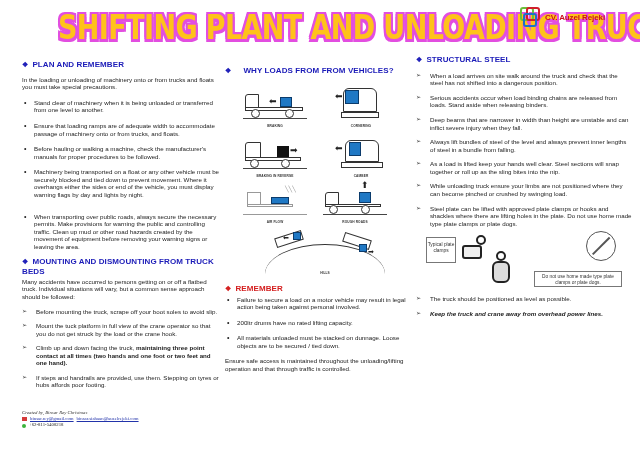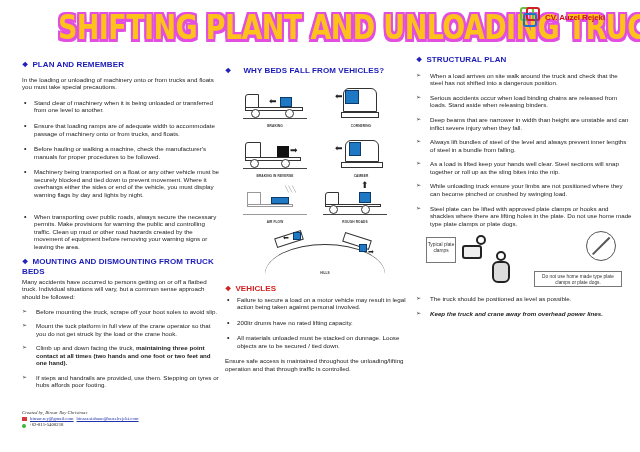--- a/index.html
+++ b/index.html
@@ -104,21 +104,21 @@
     <a>binsar.rey@gmail.com</a>
     <a>binsar.siahaan@auzelrejeki.com</a>
     </div>
   <div class="row">
       <span class="ic" style="background:#3bb33b;border-radius:50%;width:4px"></span>
     <span>+62-811-5408218</span>
     </div>
 </div>
 
 <div class="col col2">
-  <div class="h" style="margin-top:6px"><span class="dia" style="margin-right:12px">❖</span><span>WHY BEDS FALL FROM VEHICLES?</span></div>
+  <div class="h" style="margin-top:6px"><span class="dia" style="margin-right:12px">❖</span><span>WHY LOADS FROM FROM VEHICLES?</span></div>
 
   <div class="illus">
 
     <div class="fig" style="left:20px;top:8px;width:60px;height:32px;">
       <div class="truck" style="left:0;top:4px;width:14px;height:16px;border-radius:3px 0 0 0"></div>
       <div class="truck" style="left:0;top:17px;width:58px;height:4px"></div>
       <div class="cargo" style="left:35px;top:7px;width:12px;height:10px"></div>
       <div class="arrow" style="left:24px;top:7px">⬅</div>
       <div class="wheel" style="left:6px;top:19px"></div>
         <div class="wheel" style="left:40px;top:19px"></div>
@@ -179,32 +179,32 @@
       <div class="cargo" style="left:28px;top:2px;width:8px;height:8px"></div>
       <div class="arrow" style="left:18px;top:4px;font-size:7px">⬅</div>
       <div class="truck" style="left:78px;top:6px;width:28px;height:10px;transform:rotate(18deg)"></div>
       <div class="cargo" style="left:94px;top:14px;width:8px;height:8px"></div>
       <div class="arrow" style="left:103px;top:18px;font-size:7px">➡</div>
       <div class="cap" style="bottom:-2px">HILLS</div>
     </div>
   </div>
 
   <div class="remember">
-    <div class="h red"><span class="dia">❖</span><span>VEHICLES</span></div>
+    <div class="h red"><span class="dia">❖</span><span>REMEMBER</span></div>
     <ul class="b">
       <li style="margin-top:2px">Failure to secure a load on a motor vehicle may result in legal action being taken against personal involved.</li>
       <li>200ltr drums have no rated lifting capacity.</li>
       <li>All materials unloaded must be stacked on dunnage. Loose objects are to be secured / tied down.</li>
     </ul>
     <p class="t">Ensure safe access is maintained throughout the unloading/lifting operation and that through traffic is controlled.</p>
   </div>
 </div>
 
 <div class="col col3">
-  <div class="h"><span class="dia">❖</span><span>STRUCTURAL PLAN</span></div>
+  <div class="h"><span class="dia">❖</span><span>STRUCTURAL STEEL</span></div>
   <ul class="a">
     <li>When a load arrives on site walk around the truck and check that the steel has not shifted into a dangerous position.</li>
     <li>Serious accidents occur when load binding chains are released from loads. Stand aside when releasing binders.</li>
     <li>Deep beams that are narrower in width than height are unstable and can inflict severe injury when they fall.</li>
     <li>Always lift bundles of steel of the level and always prevent inner lengths of steel in a bundle from falling.</li>
     <li>As a load is lifted keep your hands well clear. Steel sections will snap together or roll up as the sling bites into the nip.</li>
     <li>While unloading truck ensure your limbs are not positioned where they can become pinched or crushed by swinging load.</li>
     <li>Steel plate can be lifted with approved plate clamps or hooks and shackles where there are lifting holes in the plate. Do not use home made type plate clamps or plate dogs.</li>
   </ul>
 

